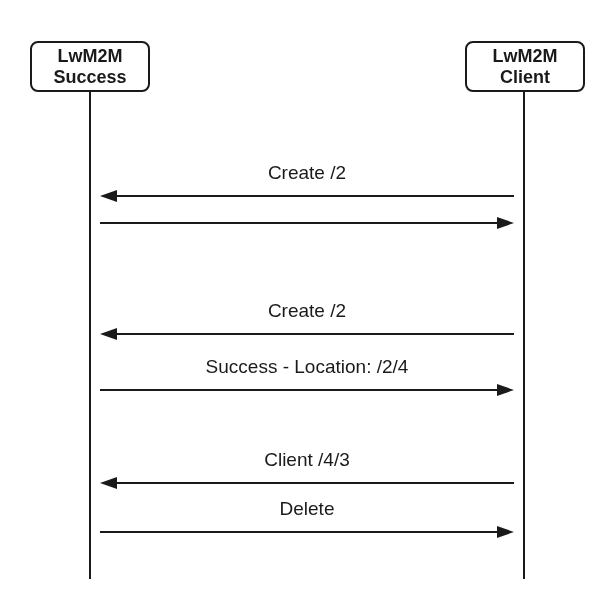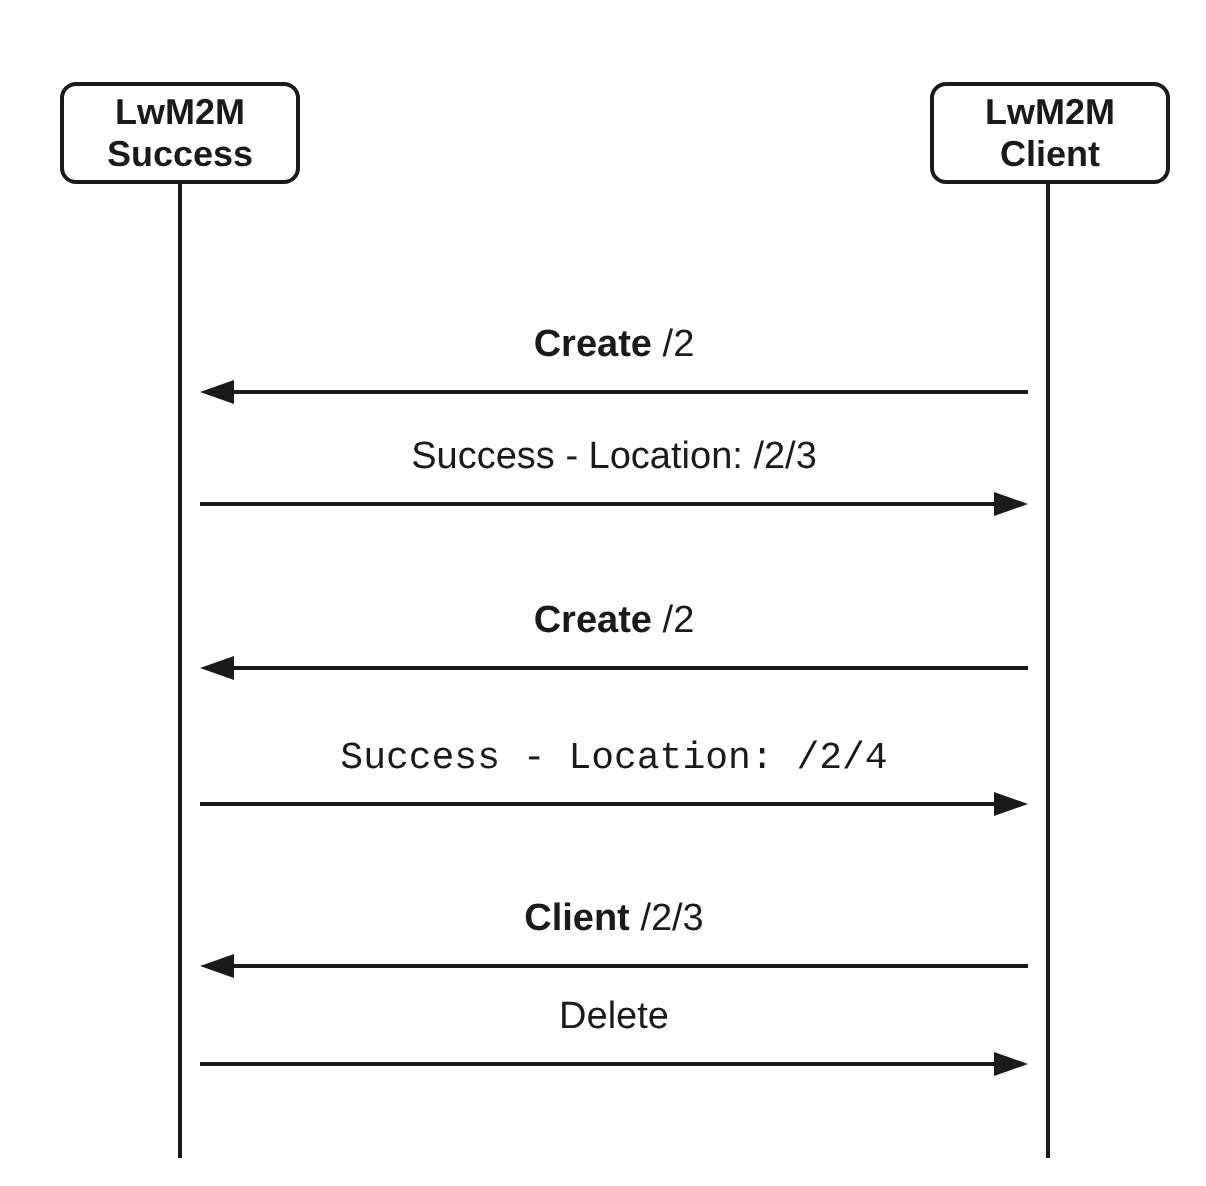--- a/index.html
+++ b/index.html
@@ -56,21 +56,21 @@
     z-index: 3;
   }
   .msg-label {
     text-align: center;
     font-size: 19px;
     line-height: 24px;
     height: 24px;
     margin-bottom: 5px;
     white-space: nowrap;
   }
-  .msg-method { font-weight: bold; }
+  .msg-method { font-weight: normal; }
   .msg-method:not(:empty) { margin-right: 0.28em; }
   .arrow { position: relative; height: 12px; }
   .arrow-line {
     position: absolute;
     top: 5px;
     height: 2px;
     left: 0;
     right: 0;
     background: #1a1a1a;
   }
@@ -83,21 +83,21 @@
     height: 0;
     border-top: 6px solid transparent;
     border-bottom: 6px solid transparent;
   }
   .arrow.left  .arrow-head { left: 0;  border-right: 17px solid #1a1a1a; }
   .arrow.right .arrow-head { right: 0; border-left: 17px solid #1a1a1a; }
   
   .message.m0 { top: 161px; }
   .message.m1 { top: 217px; }
   .message.m2 { top: 299px; }
-  .message.m3 { top: 367px; font-family: Liberation Mono, monospace; }
+  .message.m3 { top: 355px; }
   .message.m4 { top: 448px; }
   .message.m5 { top: 497px; }
 </style>
 </head>
 <body>
 
 <div class="canvas">
 
   <div class="actor-box client">
     <span>LwM2M</span>
@@ -116,23 +116,20 @@
     <div class="msg-label">
       <span class="msg-method">Create</span><span class="msg-args">/2</span>
     </div>
     <div class="arrow left">
       <span class="arrow-head"></span>
       <span class="arrow-line"></span>
     </div>
   </div>
 
   <div class="message m1">
-    <div class="msg-label">
-      <span class="msg-method"></span><span class="msg-args">Success - Location: /2/3</span>
-    </div>
     <div class="arrow right">
       <span class="arrow-line"></span>
       <span class="arrow-head"></span>
     </div>
   </div>
 
   <div class="message m2">
     <div class="msg-label">
       <span class="msg-method">Create</span><span class="msg-args">/2</span>
     </div>
@@ -147,21 +144,21 @@
       <span class="msg-method"></span><span class="msg-args">Success - Location: /2/4</span>
     </div>
     <div class="arrow right">
       <span class="arrow-line"></span>
       <span class="arrow-head"></span>
     </div>
   </div>
 
   <div class="message m4">
     <div class="msg-label">
-      <span class="msg-method">Client</span><span class="msg-args">/2/3</span>
+      <span class="msg-method">Client</span><span class="msg-args">/4/3</span>
     </div>
     <div class="arrow left">
       <span class="arrow-head"></span>
       <span class="arrow-line"></span>
     </div>
   </div>
 
   <div class="message m5">
     <div class="msg-label">
       <span class="msg-method"></span><span class="msg-args">Delete</span>

